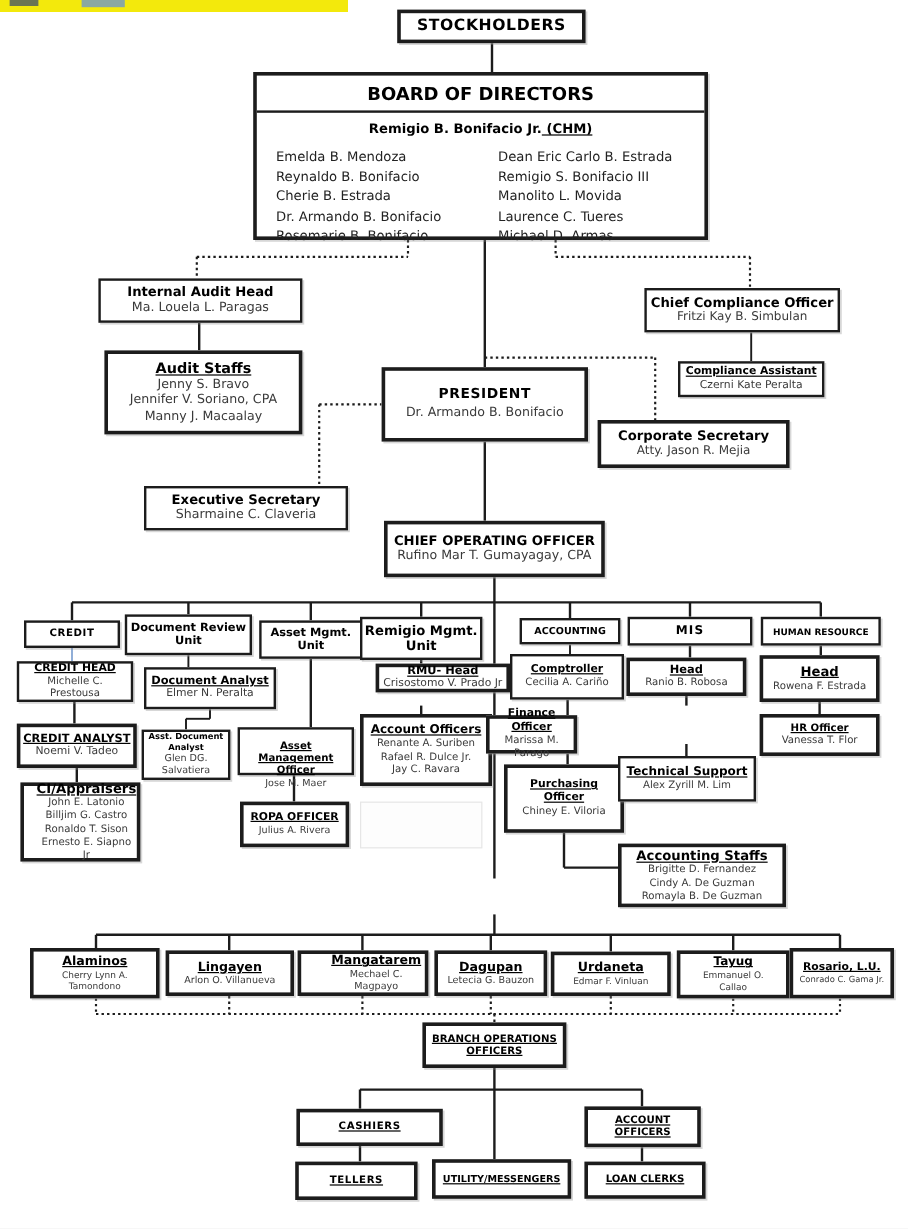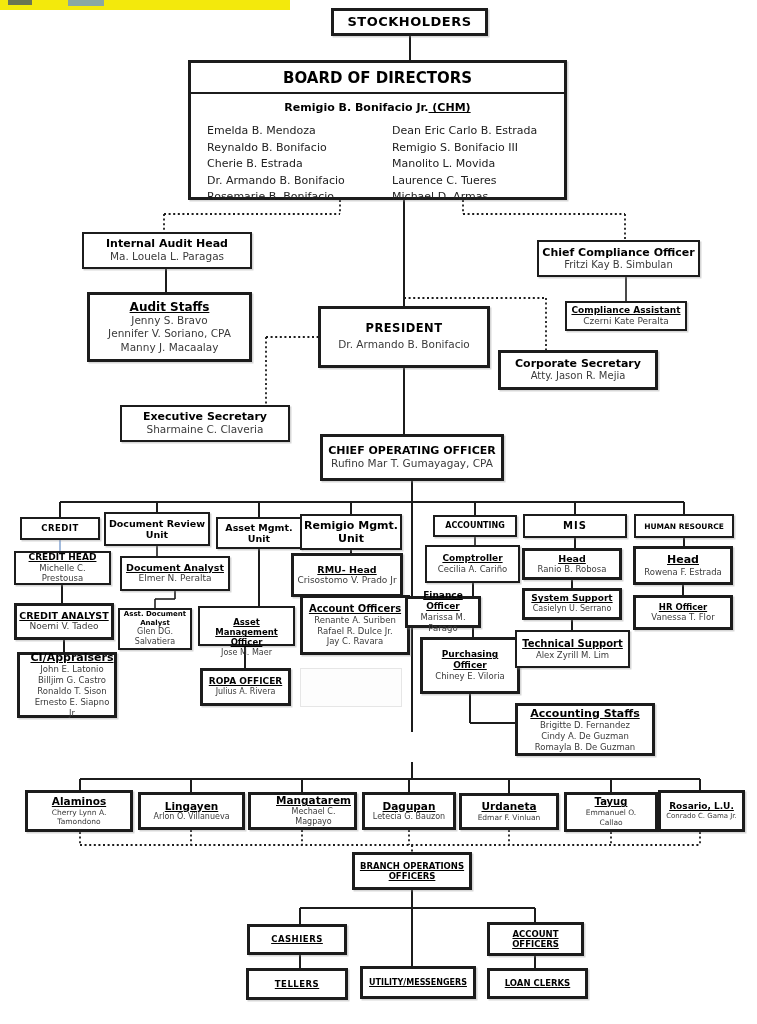--- a/index.html
+++ b/index.html
@@ -127,21 +127,21 @@
     <line class="sol" x1="300" y1="955" x2="300" y2="968"></line>
     <line class="sol" x1="535" y1="956" x2="535" y2="968"></line>
   </svg>
 
   <div class="faintbox" style="left:300px;top:668px;width:100px;height:37px;"></div>
 
   <div class="node b3" style="left:331px;top:8px;width:157px;height:28px;">
     <div class="t" style="font-size:13px;letter-spacing:.5px;">STOCKHOLDERS</div>
   </div>
 
-  <div class="node b3" id="board" style="left:188px;top:60px;width:379px;height:140px;">
+  <div class="node b3" id="board" style="left:211px;top:60px;width:379px;height:140px;">
     <div class="board-header">BOARD OF DIRECTORS</div>
     <div class="board-body">
       <div class="chairman"><span>Remigio B. Bonifacio Jr.</span><span class="u"> (CHM)</span></div>
       <div class="cols">
         <div class="c1">Emelda B. Mendoza
 Reynaldo B. Bonifacio
 Cherie B.  Estrada
 Dr. Armando B. Bonifacio
 Rosemarie B. Bonifacio</div>
         <div class="c2">Dean Eric Carlo B. Estrada
@@ -250,21 +250,21 @@
   <div class="node" style="left:198px;top:606px;width:97px;height:40px;">
     <div class="t u" style="font-size:8.5px;margin-top:23px;">Asset Management
 Officer</div>
     <div class="n" style="font-size:8px;">Jose M. Maer</div>
   </div>
   <div class="node b3" style="left:200px;top:668px;width:91px;height:38px;">
     <div class="t u" style="font-size:9px;">ROPA OFFICER</div>
     <div class="n" style="font-size:8px;">Julius A. Rivera</div>
   </div>
 
-  <div class="node b3" style="left:291px;top:553px;width:112px;height:44px;">
+  <div class="node b3" style="left:313px;top:553px;width:112px;height:24px;">
     <div class="t u" style="font-size:9.5px;">RMU- Head</div>
     <div class="n" style="font-size:9px;">Crisostomo V. Prado Jr</div>
   </div>
   <div class="node b3" style="left:300px;top:595px;width:110px;height:60px;">
     <div class="t u" style="font-size:10px;">Account Officers</div>
     <div class="n" style="font-size:8.5px;">Renante A. Suriben
 Rafael R. Dulce Jr.
 Jay C. Ravara</div>
   </div>
 
@@ -284,24 +284,20 @@
     <div class="t u" style="font-size:11px;">Accounting Staffs</div>
     <div class="n" style="font-size:8.5px;">Brigitte D. Fernandez
 Cindy A. De Guzman
 Romayla B. De Guzman</div>
   </div>
 
   <div class="node b3" style="left:522px;top:548px;width:100px;height:32px;">
     <div class="t u" style="font-size:9.5px;">Head</div>
     <div class="n" style="font-size:8.5px;">Ranio B. Robosa</div>
   </div>
-  <div class="node b3" style="left:522px;top:588px;width:100px;height:32px;">
-    <div class="t u" style="font-size:9px;">System Support</div>
-    <div class="n" style="font-size:8px;">Casielyn U. Serrano</div>
-  </div>
   <div class="node" style="left:515px;top:630px;width:115px;height:38px;">
     <div class="t u" style="font-size:10px;">Technical Support</div>
     <div class="n" style="font-size:8.5px;">Alex Zyrill M. Lim</div>
   </div>
 
   <div class="node b3" style="left:633px;top:546px;width:100px;height:39px;">
     <div class="t u" style="font-size:11px;">Head</div>
     <div class="n" style="font-size:8.5px;">Rowena F. Estrada</div>
   </div>
   <div class="node b3" style="left:633px;top:595px;width:100px;height:35px;">
@@ -338,21 +334,21 @@
   </div>
   <div class="node b3" style="left:658px;top:790px;width:87px;height:42px;">
     <div class="t u" style="font-size:9px;">Rosario, L.U.</div>
     <div class="n" style="font-size:7px;">Conrado C. Gama Jr.</div>
   </div>
 
   <div class="node b3" style="left:352px;top:852px;width:120px;height:38px;">
     <div class="t u" style="font-size:8.5px;">BRANCH OPERATIONS
 OFFICERS</div>
   </div>
-  <div class="node b3" style="left:247px;top:924px;width:100px;height:31px;">
+  <div class="node b3" style="left:247px;top:924px;width:122px;height:31px;">
     <div class="t u" style="font-size:8.5px;letter-spacing:.5px;">CASHIERS</div>
   </div>
   <div class="node b3" style="left:487px;top:922px;width:97px;height:34px;">
     <div class="t u" style="font-size:8.5px;">ACCOUNT
 OFFICERS</div>
   </div>
   <div class="node b3" style="left:246px;top:968px;width:102px;height:32px;">
     <div class="t u" style="font-size:8.5px;letter-spacing:.5px;">TELLERS</div>
   </div>
   <div class="node b3" style="left:360px;top:966px;width:116px;height:33px;">

